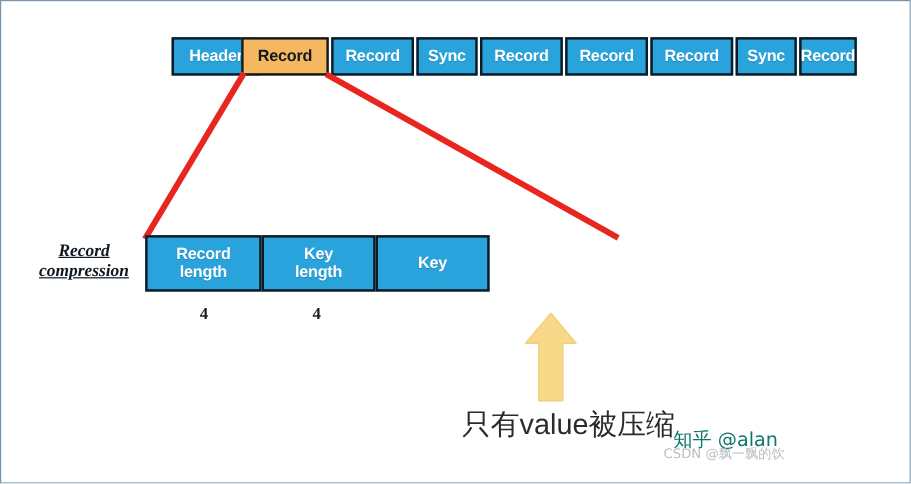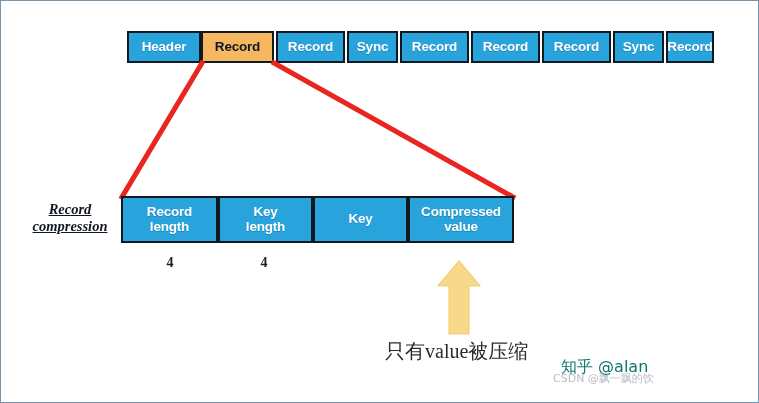--- a/index.html
+++ b/index.html
@@ -105,22 +105,22 @@
     top: 259px;
     width: 44px;
     height: 75px;
   }
 
   
   #callout-caption {
     position: absolute;
     left: 384px;
     top: 337px;
-    font-family: Liberation Serif, serif;
-    font-size: 20px;
+    font-family: Liberation Sans, sans-serif;
+    font-size: 24px;
     color: #2b2b2b;
     white-space: nowrap;
   }
 
   
   .watermark {
     position: absolute;
     white-space: nowrap;
     font-family: "DejaVu Sans", "Liberation Sans", sans-serif;
     user-select: none;
@@ -137,21 +137,21 @@
     font-size: 11px;
     color: #b9bec4;
   }
 </style>
 </head>
 <body>
 
 <div id="canvas">
 
   <div id="stream-bar">
-      <div class="blk" style="left: 0px; width: 74px;">
+      <div class="blk" style="left: 16px; width: 74px;">
         <span>Header</span>
       </div>
       <div class="blk highlight" style="left: 74px; width: 73px;">
         <span>Record</span>
       </div>
       <div class="blk" style="left: 149px; width: 69px;">
         <span>Record</span>
       </div>
       <div class="blk" style="left: 220px; width: 51px;">
         <span>Sync</span>
@@ -183,23 +183,20 @@
   <div id="record-bar">
       <div class="blk" style="left: 0px; width: 97px;">
         <span>Record<br>length</span>
       </div>
       <div class="blk" style="left: 97px; width: 95px;">
         <span>Key<br>length</span>
       </div>
       <div class="blk" style="left: 192px; width: 95px;">
         <span>Key</span>
       </div>
-      <div class="blk" style="left: 287px; width: 106px;">
-        <span>Compressed<br>value</span>
-      </div>
     </div>
 
   <div class="size-label" id="size-label-0">4</div>
   <div class="size-label" id="size-label-1">4</div>
 
   <svg id="callout-arrow" viewBox="0 0 44 75" xmlns="http://www.w3.org/2000/svg">
     <polygon points="22,1 43,26 32,26 32,74 12,74 12,26 1,26" fill="#f8d98a" stroke="#f2cf78" stroke-width="1.2" stroke-linejoin="round"></polygon>
   </svg>
 
   <div id="callout-caption">只有value被压缩</div>

